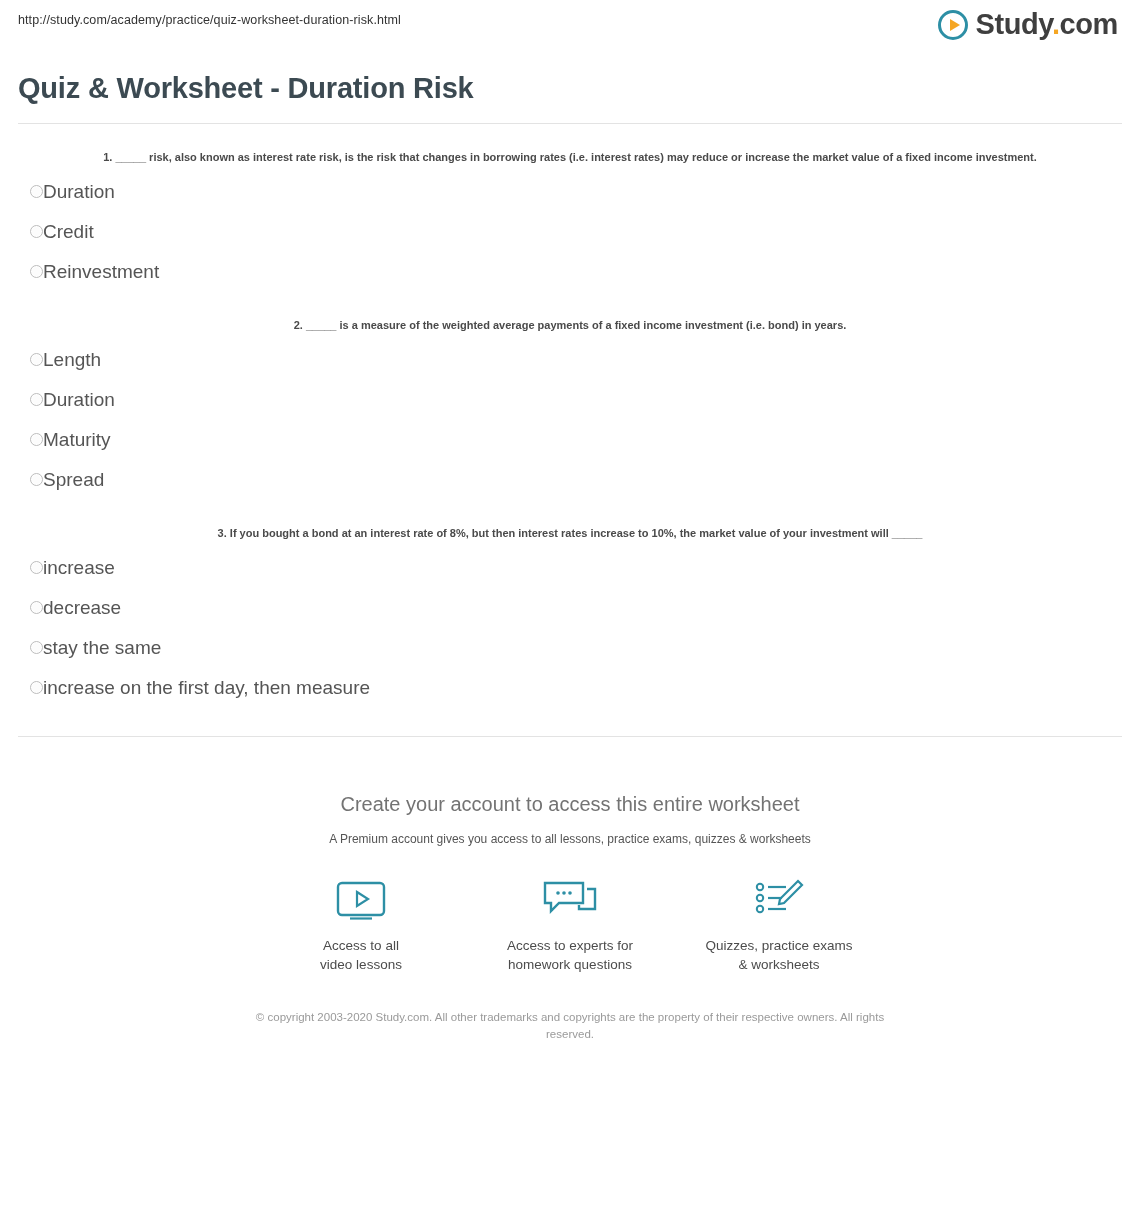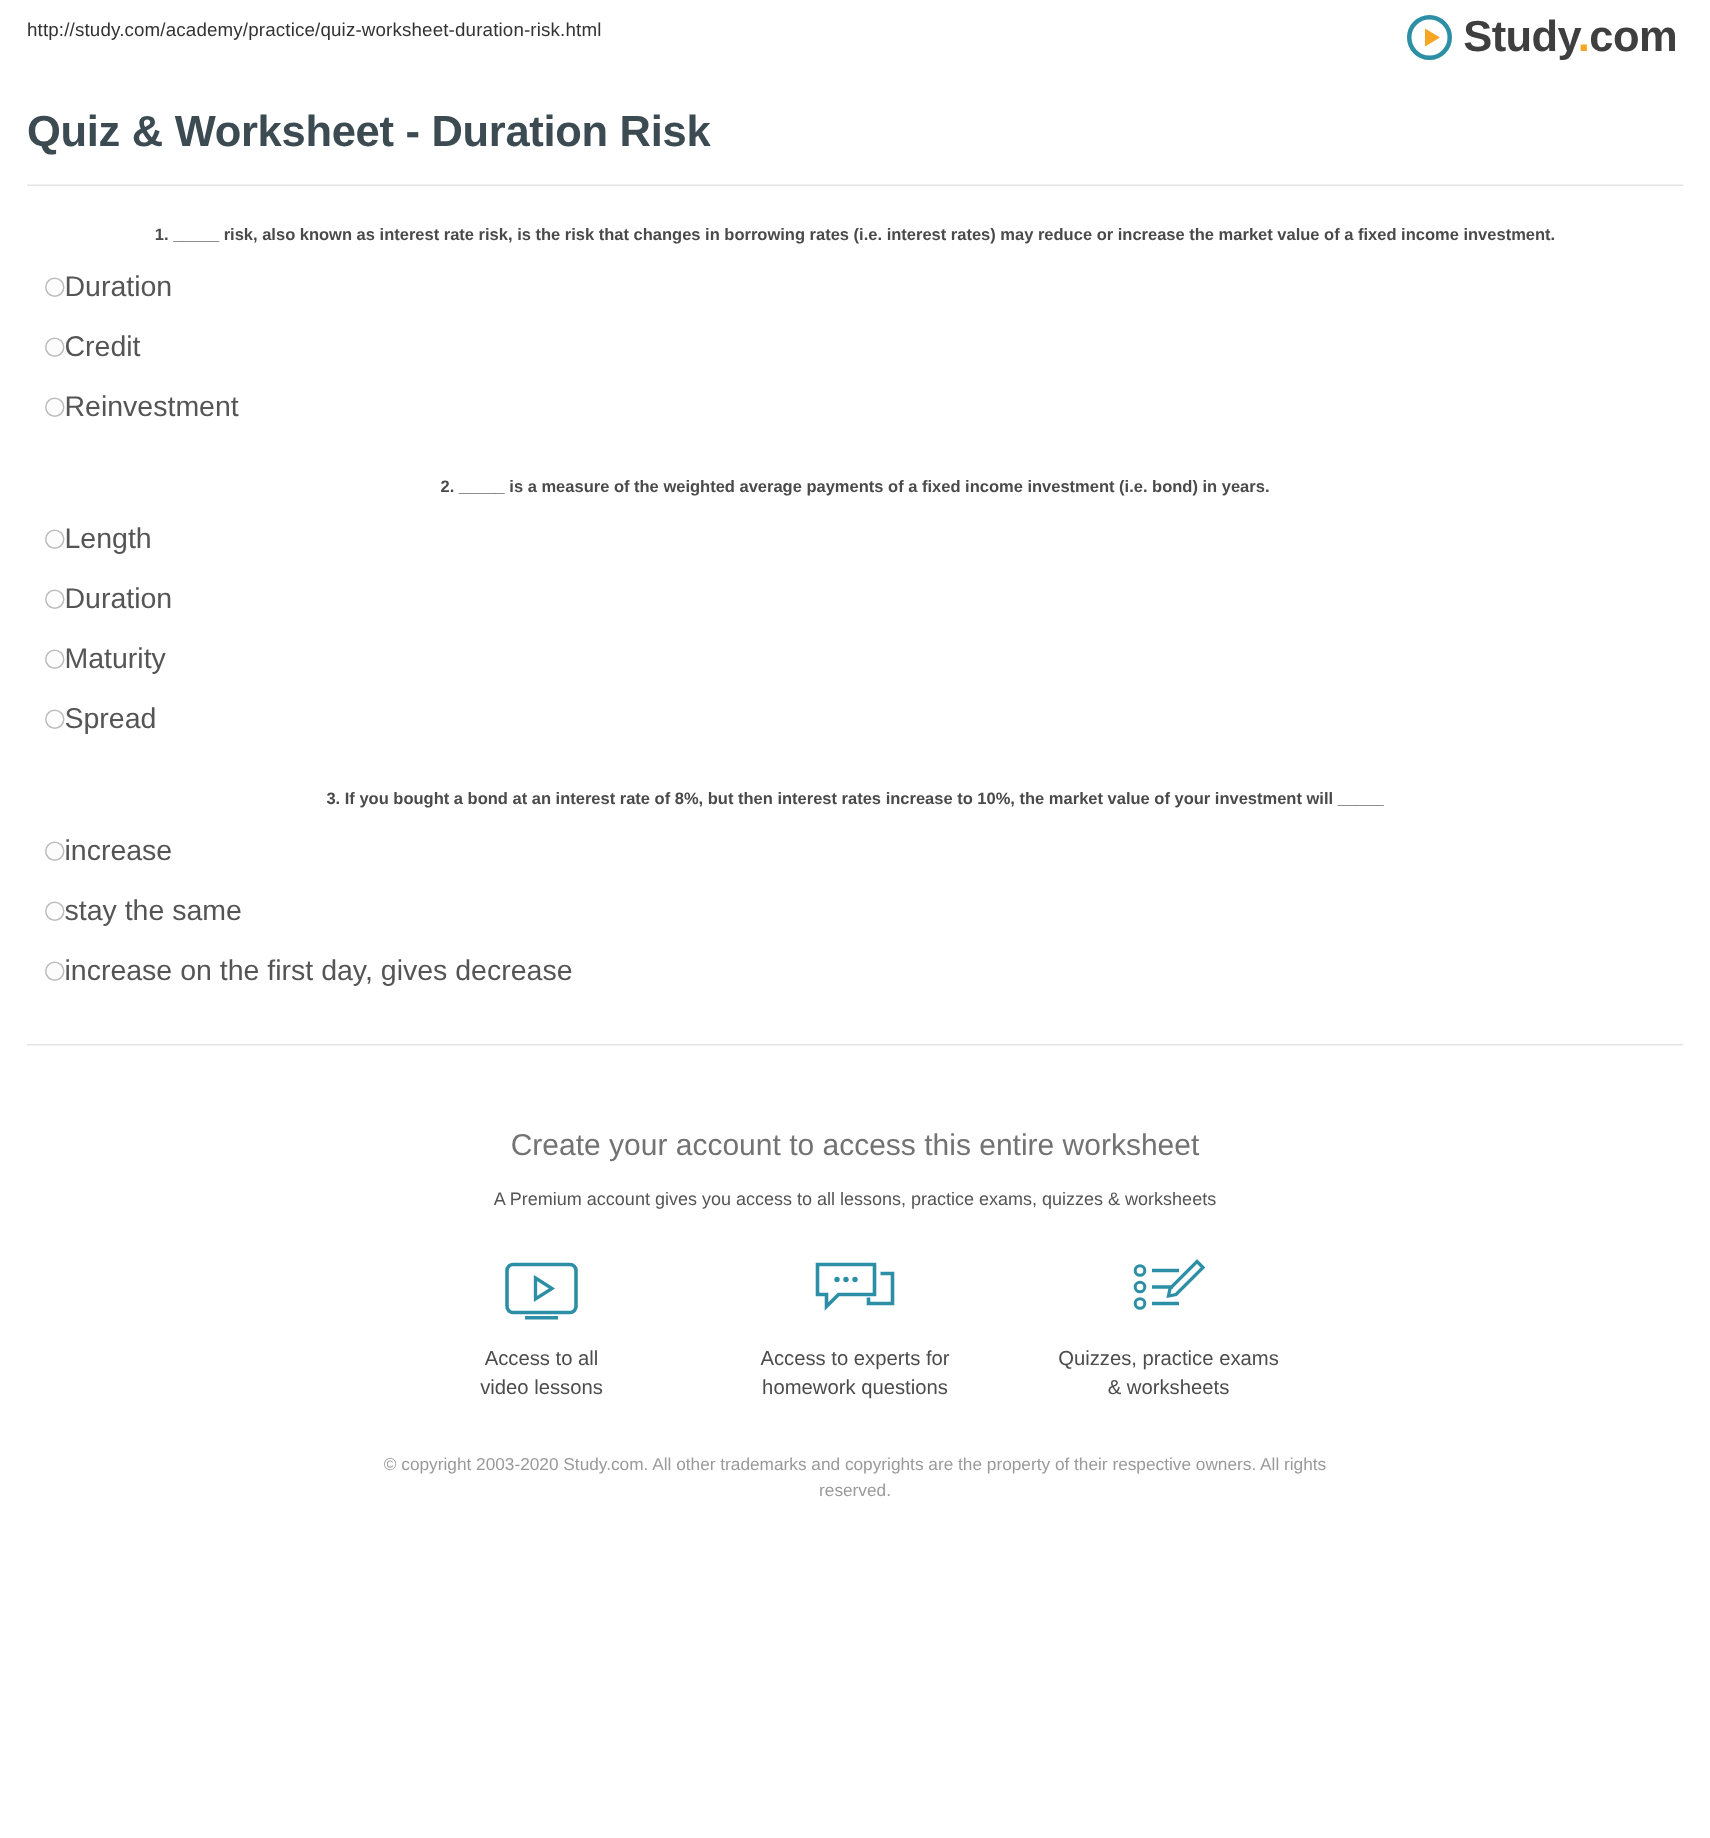--- a/index.html
+++ b/index.html
@@ -31,21 +31,21 @@
   }
   .url {
     font-size: 12.5px;
     color: #333;
     letter-spacing: 0.1px;
     padding-top: 3px;
     font-family: "Liberation Sans", sans-serif;
   }
   .logo {
     display: flex;
-    align-items: center;
+    align-items: flex-start;
     gap: 7px;
     padding-right: 4px;
   }
   .logo-mark {
     width: 30px;
     height: 30px;
     flex: 0 0 auto;
   }
   .logo-text {
     font-size: 29px;
@@ -211,25 +211,29 @@
 
   <div class="qblock">
     <p class="qtext">3. If you bought a bond at an interest rate of 8%, but then interest rates increase to 10%, the market value of your investment will _____</p>
     <ul class="options">
       <li class="option">
         <span class="radio"></span>
         <span>increase</span>
       </li>
       <li class="option">
         <span class="radio"></span>
+        <span>decrease</span>
+      </li>
+      <li class="option">
+        <span class="radio"></span>
         <span>stay the same</span>
       </li>
       <li class="option">
         <span class="radio"></span>
-        <span>increase on the first day, gives decrease</span>
+        <span>increase on the first day, then measure</span>
       </li>
     </ul>
   </div>
 
   <hr class="rule" style="margin-top:28px">
 
   <div class="promo">
     <p class="promo-head">Create your account to access this entire worksheet</p>
     <p class="promo-sub">A Premium account gives you access to all lessons, practice exams, quizzes &amp; worksheets</p>
 

